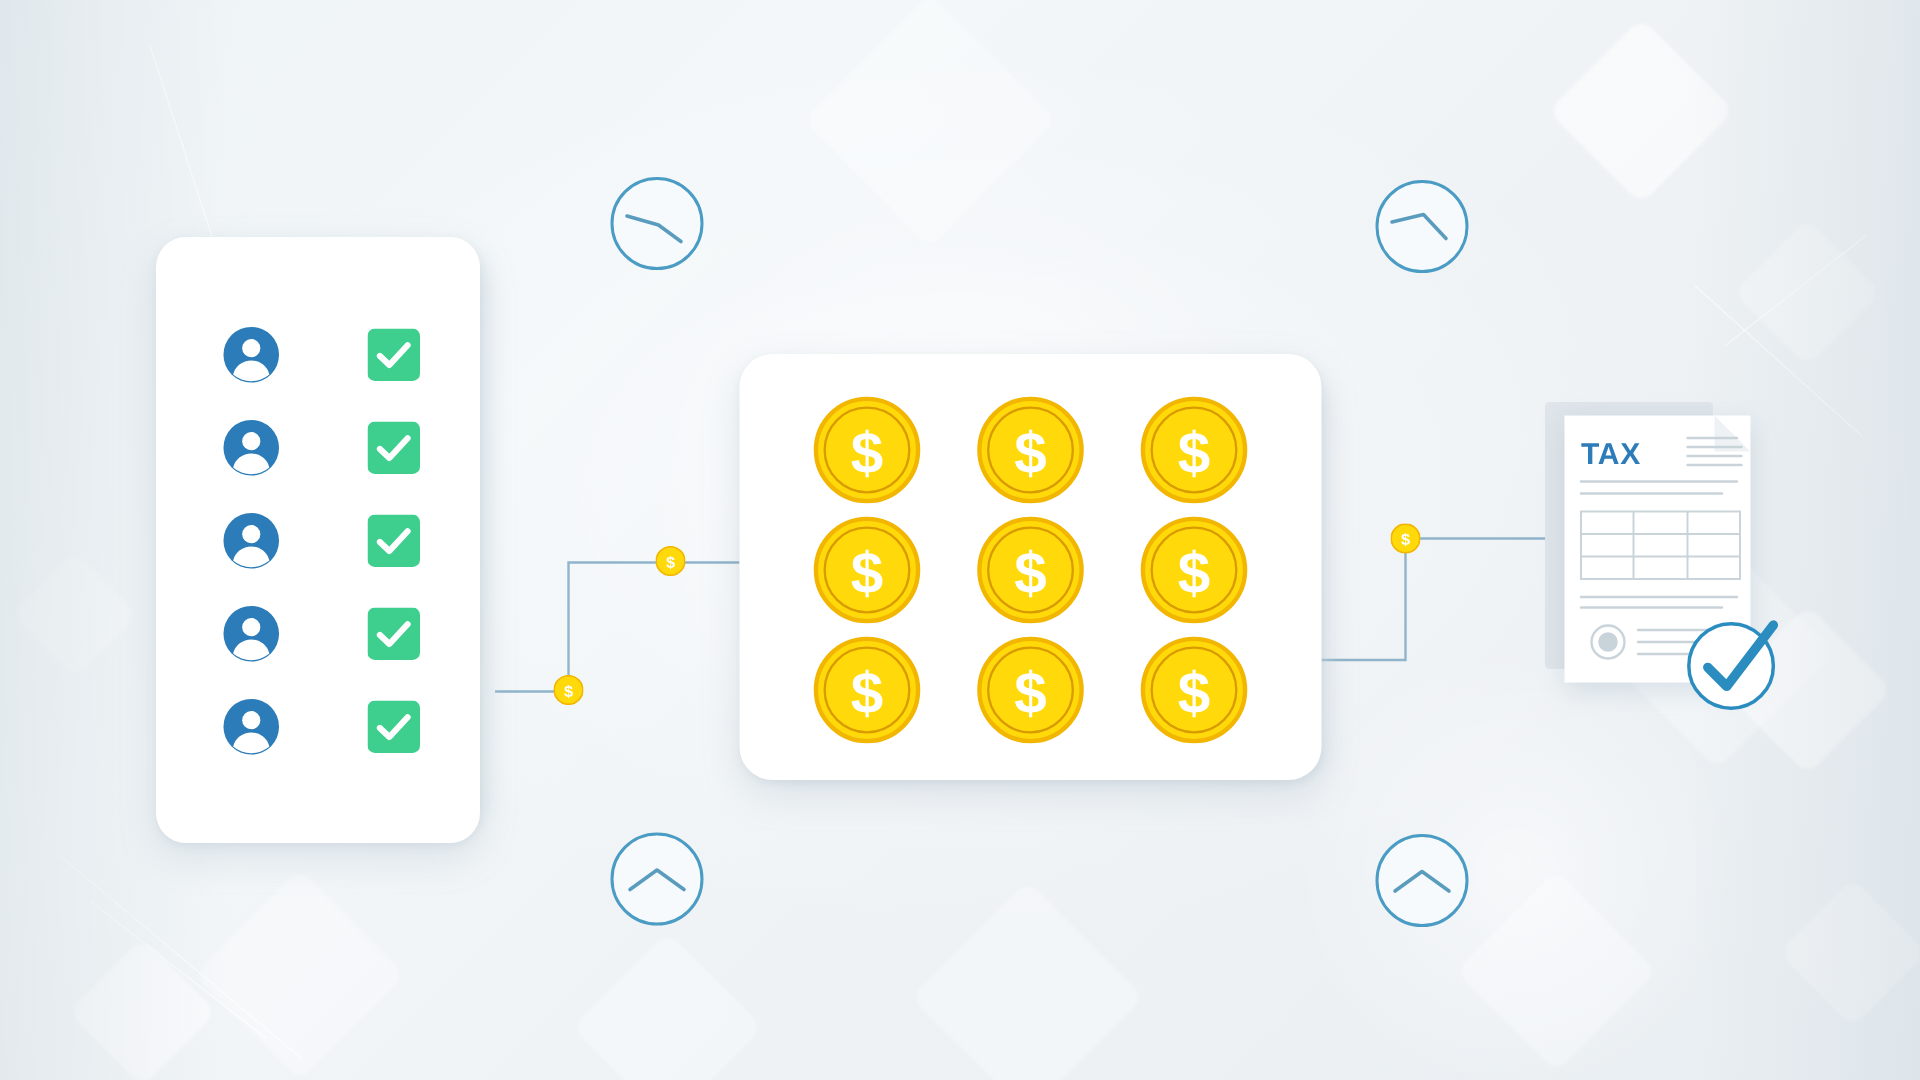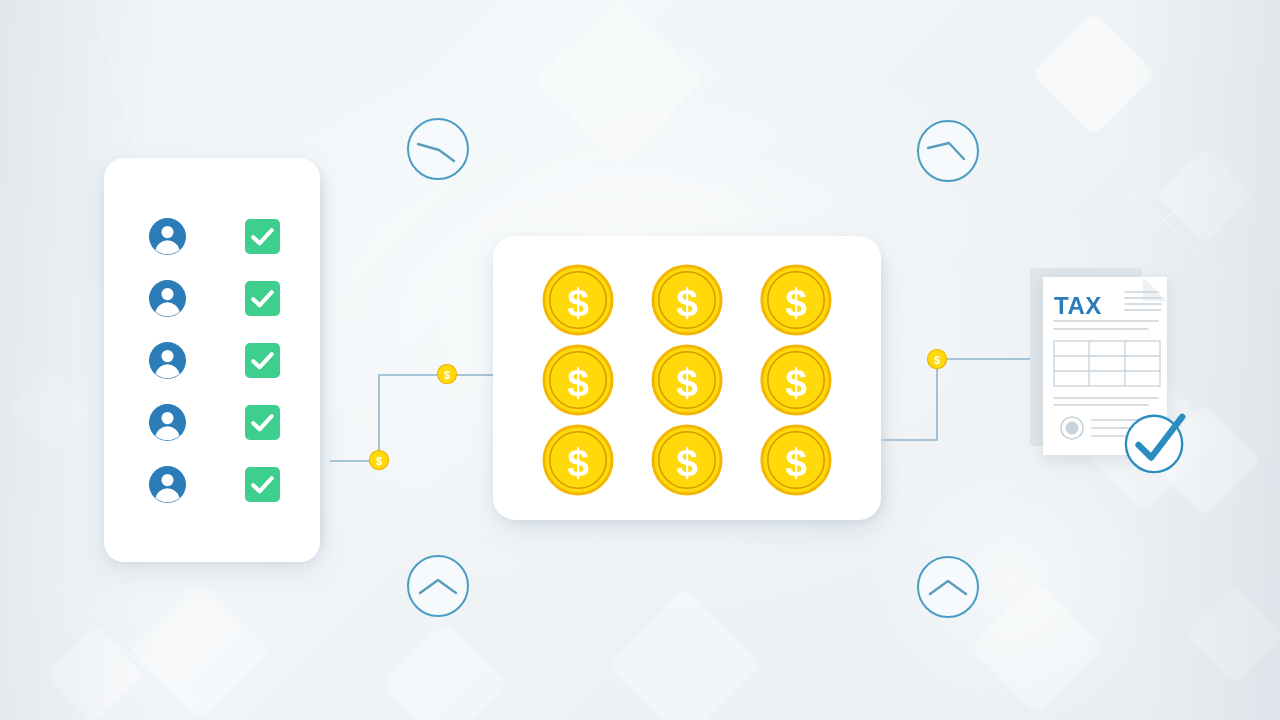--- a/index.html
+++ b/index.html
@@ -95,21 +95,21 @@
   }
   .doc-front {
     position: absolute; left: 13px; top: 9px; width: 124px; height: 178px;
     background: #ffffff;
     box-shadow: 0 5px 16px rgba(120,145,165,0.22);
   }
   .doc-svg { position: absolute; left: 0; top: 0; }
   .doc-title {
     position: absolute; left: 24px; top: 24px;
     font-family: "Liberation Sans", sans-serif;
-    font-size: 24px; font-weight: bold; letter-spacing: .5px;
+    font-size: 20px; font-weight: bold; letter-spacing: .5px;
     color: #2b7cb8;
   }
   .tax-check { position: absolute; left: 92px; top: 140px; width: 68px; height: 68px; }
 
   
   .chev-badge { position: absolute; width: 64px; height: 64px; }
   #chev-tl { left: 406px; top: 117px; }
   #chev-tr { left: 916px; top: 119px; }
   #chev-bl { left: 406px; top: 554px; }
   #chev-br { left: 916px; top: 555px; }

